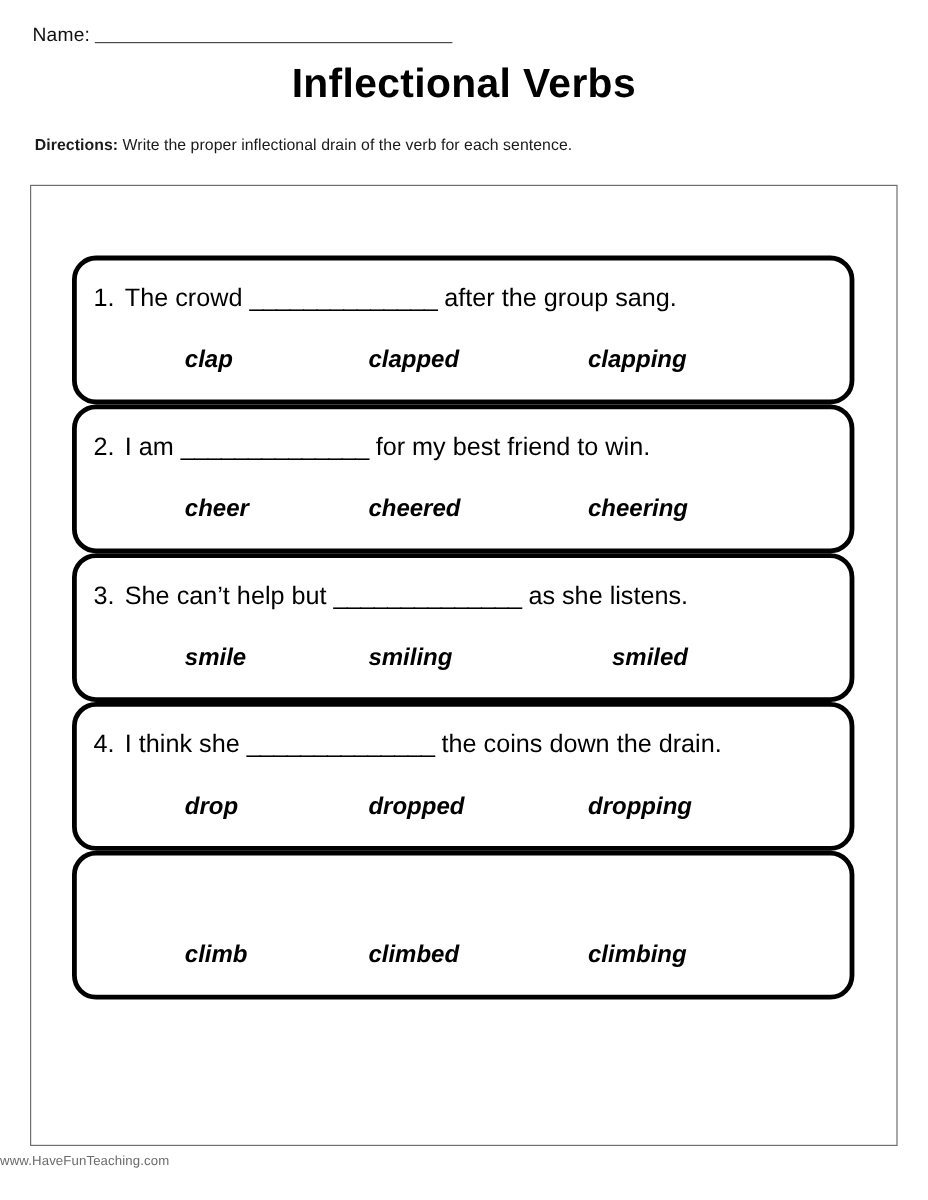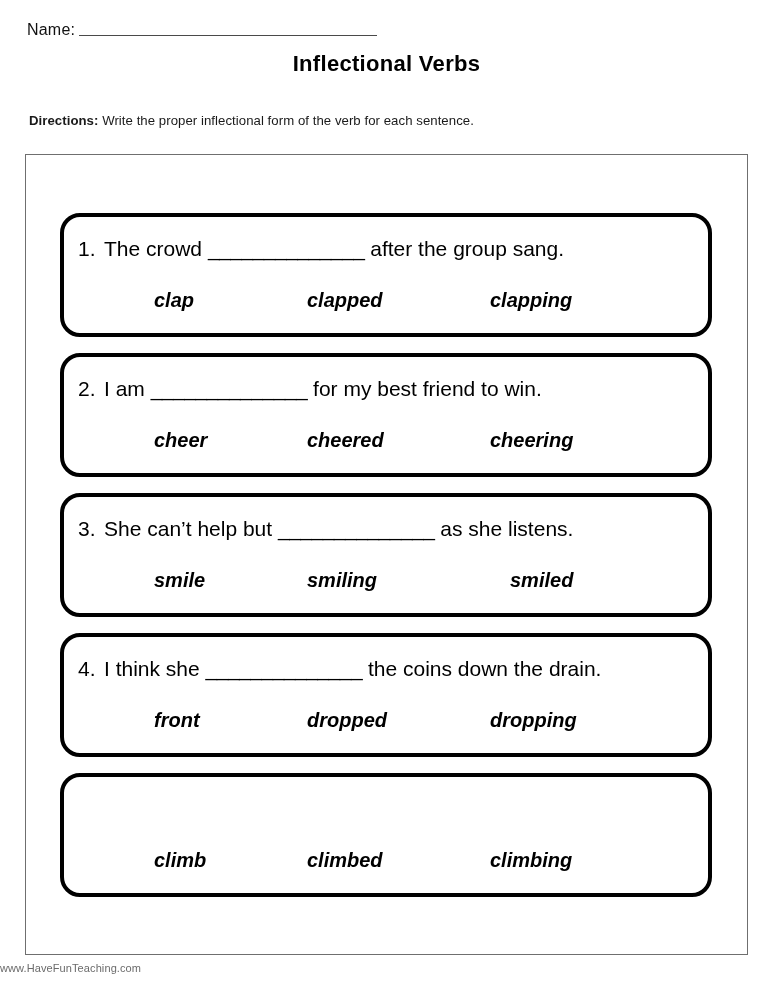--- a/index.html
+++ b/index.html
@@ -38,21 +38,21 @@
     margin-bottom: 2px;
   }
 
   
   .page-title {
     position: absolute;
     left: 0;
     right: 0;
     top: 52px;
     text-align: center;
-    font-size: 22px;
+    font-size: 34px;
     font-weight: 700;
     letter-spacing: 0.3px;
     line-height: 1.1;
     color: #000000;
   }
 
   
   .directions {
     position: absolute;
     left: 29px;
@@ -84,21 +84,20 @@
     top: 213px;
     width: 652px;
   }
   .qbox {
     box-sizing: border-box;
     width: 652px;
     height: 124px;
     border: 4px solid #000000;
     border-radius: 20px;
     background: #ffffff;
-    margin-bottom: 16px;
     position: relative;
   }
   .qbox:last-child { margin-bottom: 0; }
 
   .q-sentence {
     position: absolute;
     left: 14px;
     top: 20px;
     right: 10px;
     font-size: 21px;
@@ -152,21 +151,21 @@
 
 <div class="name-row">
   <span class="name-label">Name:</span>
   <span class="name-line"></span>
 </div>
 
 <div class="page-title">Inflectional Verbs</div>
 
 <div class="directions">
   <span class="dir-label">Directions:</span>
-  <span>Write the proper inflectional form of the verb for each sentence.</span>
+  <span>Write the proper inflectional drain of the verb for each sentence.</span>
 </div>
 
 <div class="frame"></div>
 
 <div class="questions">
 
   <div class="qbox">
     <div class="q-sentence">
       <span class="q-num">1.</span><span>The crowd</span>
       <span class="q-blank">______________</span>
@@ -205,21 +204,21 @@
     </div>
   </div>
 
   <div class="qbox">
     <div class="q-sentence">
       <span class="q-num">4.</span><span>I think she</span>
       <span class="q-blank">______________</span>
       <span>the coins down the drain.</span>
     </div>
     <div class="q-options">
-      <span class="q-option col1">front</span>
+      <span class="q-option col1">drop</span>
       <span class="q-option col2">dropped</span>
       <span class="q-option col3">dropping</span>
     </div>
   </div>
 
   <div class="qbox">
     <div class="q-options">
       <span class="q-option col1">climb</span>
       <span class="q-option col2">climbed</span>
       <span class="q-option col3">climbing</span>

